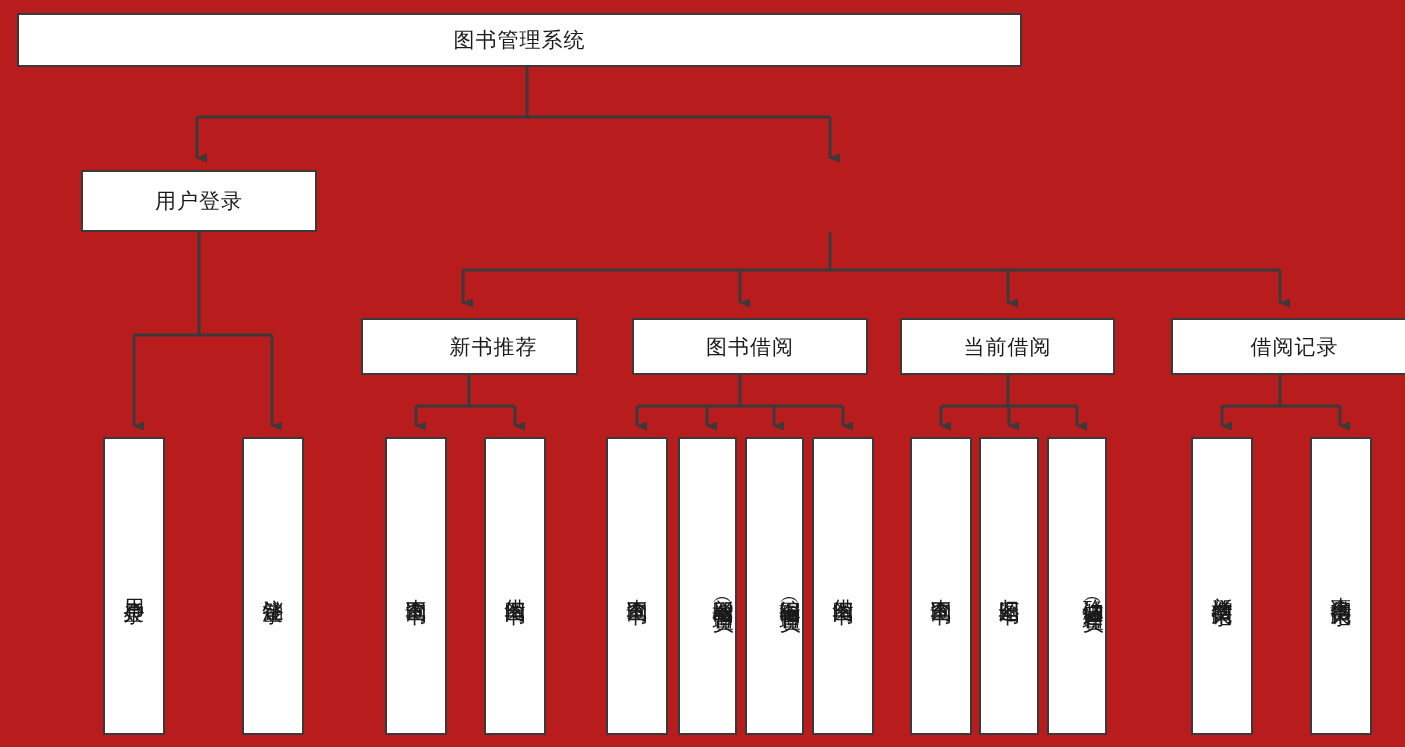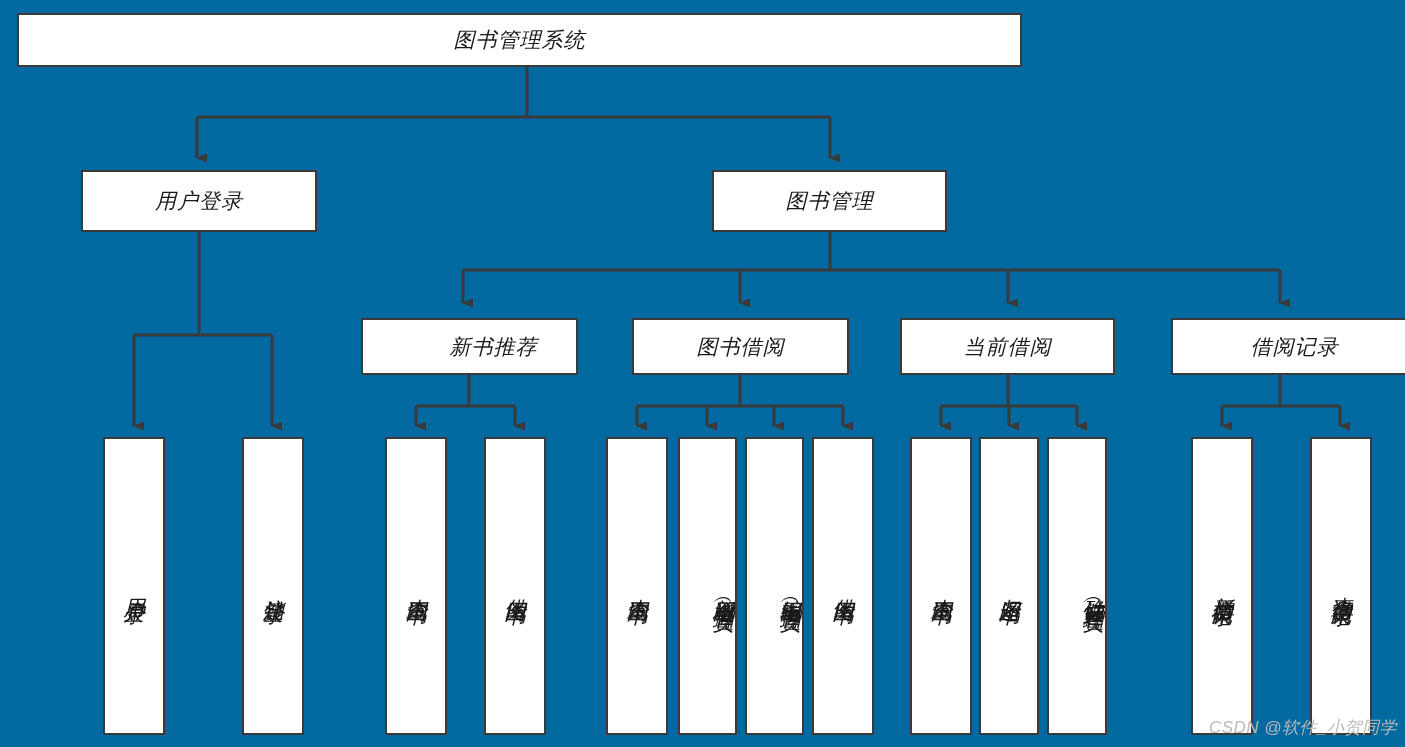--- a/index.html
+++ b/index.html
@@ -7,23 +7,22 @@
     padding: 0;
     background: #ffffff;
   }
   body {
     font-family: "Liberation Sans", "DejaVu Sans", sans-serif;
   }
   #diagram-root {
     position: relative;
     width: 1405px;
     height: 747px;
-    background: #0369a1;
+    background: #b91c1c;
     overflow: hidden;
-    font-style: italic;
   }
   #svg-layer {
     position: absolute;
     left: 0;
     top: 0;
     width: 1405px;
     height: 747px;
   }
   .node {
     position: absolute;
@@ -121,24 +120,23 @@
       <path d="M1280,375 L1280,406"></path>
       <path d="M1222,406 L1340,406"></path>
       <path d="M1222,406 L1222,426" marker-end="url(#arrowhead)"></path>
       <path d="M1340,406 L1340,426" marker-end="url(#arrowhead)"></path>
     </g>
   </svg>
 
   <div class="node node-h" style="left:17px; top:13px; width:1005px; height:54px;">图书管理系统</div>
 
   <div class="node node-h" style="left:81px; top:170px; width:236px; height:62px;">用户登录</div>
-  <div class="node node-h" style="left:712px; top:170px; width:235px; height:62px;">图书管理</div>
 
   <div class="node node-h" style="left:361px; top:318px; width:217px; height:57px;padding-left:48px;">新书推荐</div>
-  <div class="node node-h" style="left:632px; top:318px; width:217px; height:57px;">图书借阅</div>
+  <div class="node node-h" style="left:632px; top:318px; width:236px; height:57px;">图书借阅</div>
   <div class="node node-h" style="left:900px; top:318px; width:215px; height:57px;">当前借阅</div>
   <div class="node node-h" style="left:1171px; top:318px; width:247px; height:57px;">借阅记录</div>
 
   <div class="node node-v leaf-short" style="left:103px; top:437px; width:62px; height:298px;">用户登录</div>
   <div class="node node-v leaf-short" style="left:242px; top:437px; width:62px; height:298px;">注销登录</div>
 
   <div class="node node-v leaf-short" style="left:385px; top:437px; width:62px; height:298px;">查询图书</div>
   <div class="node node-v leaf-short" style="left:484px; top:437px; width:62px; height:298px;">借阅图书</div>
 
   <div class="node node-v leaf-short" style="left:606px; top:437px; width:62px; height:298px;">查询图书</div>
@@ -146,15 +144,14 @@
   <div class="node node-v" style="left:745px; top:437px; width:59px; height:298px;">编辑图书（管理员）</div>
   <div class="node node-v leaf-short" style="left:812px; top:437px; width:62px; height:298px;">借阅图书</div>
 
   <div class="node node-v leaf-short" style="left:910px; top:437px; width:62px; height:298px;">查询图书</div>
   <div class="node node-v leaf-short" style="left:979px; top:437px; width:60px; height:298px;">归还图书</div>
   <div class="node node-v" style="left:1047px; top:437px; width:60px; height:298px;">确认归还（管理员）</div>
 
   <div class="node node-v leaf-short" style="left:1191px; top:437px; width:62px; height:298px;">新增借阅记录</div>
   <div class="node node-v leaf-short" style="left:1310px; top:437px; width:62px; height:298px;">查询借阅记录</div>
 
-  <div class="watermark">CSDN @软件_小贺同学</div>
 
 </div>
 
 </body></html>

